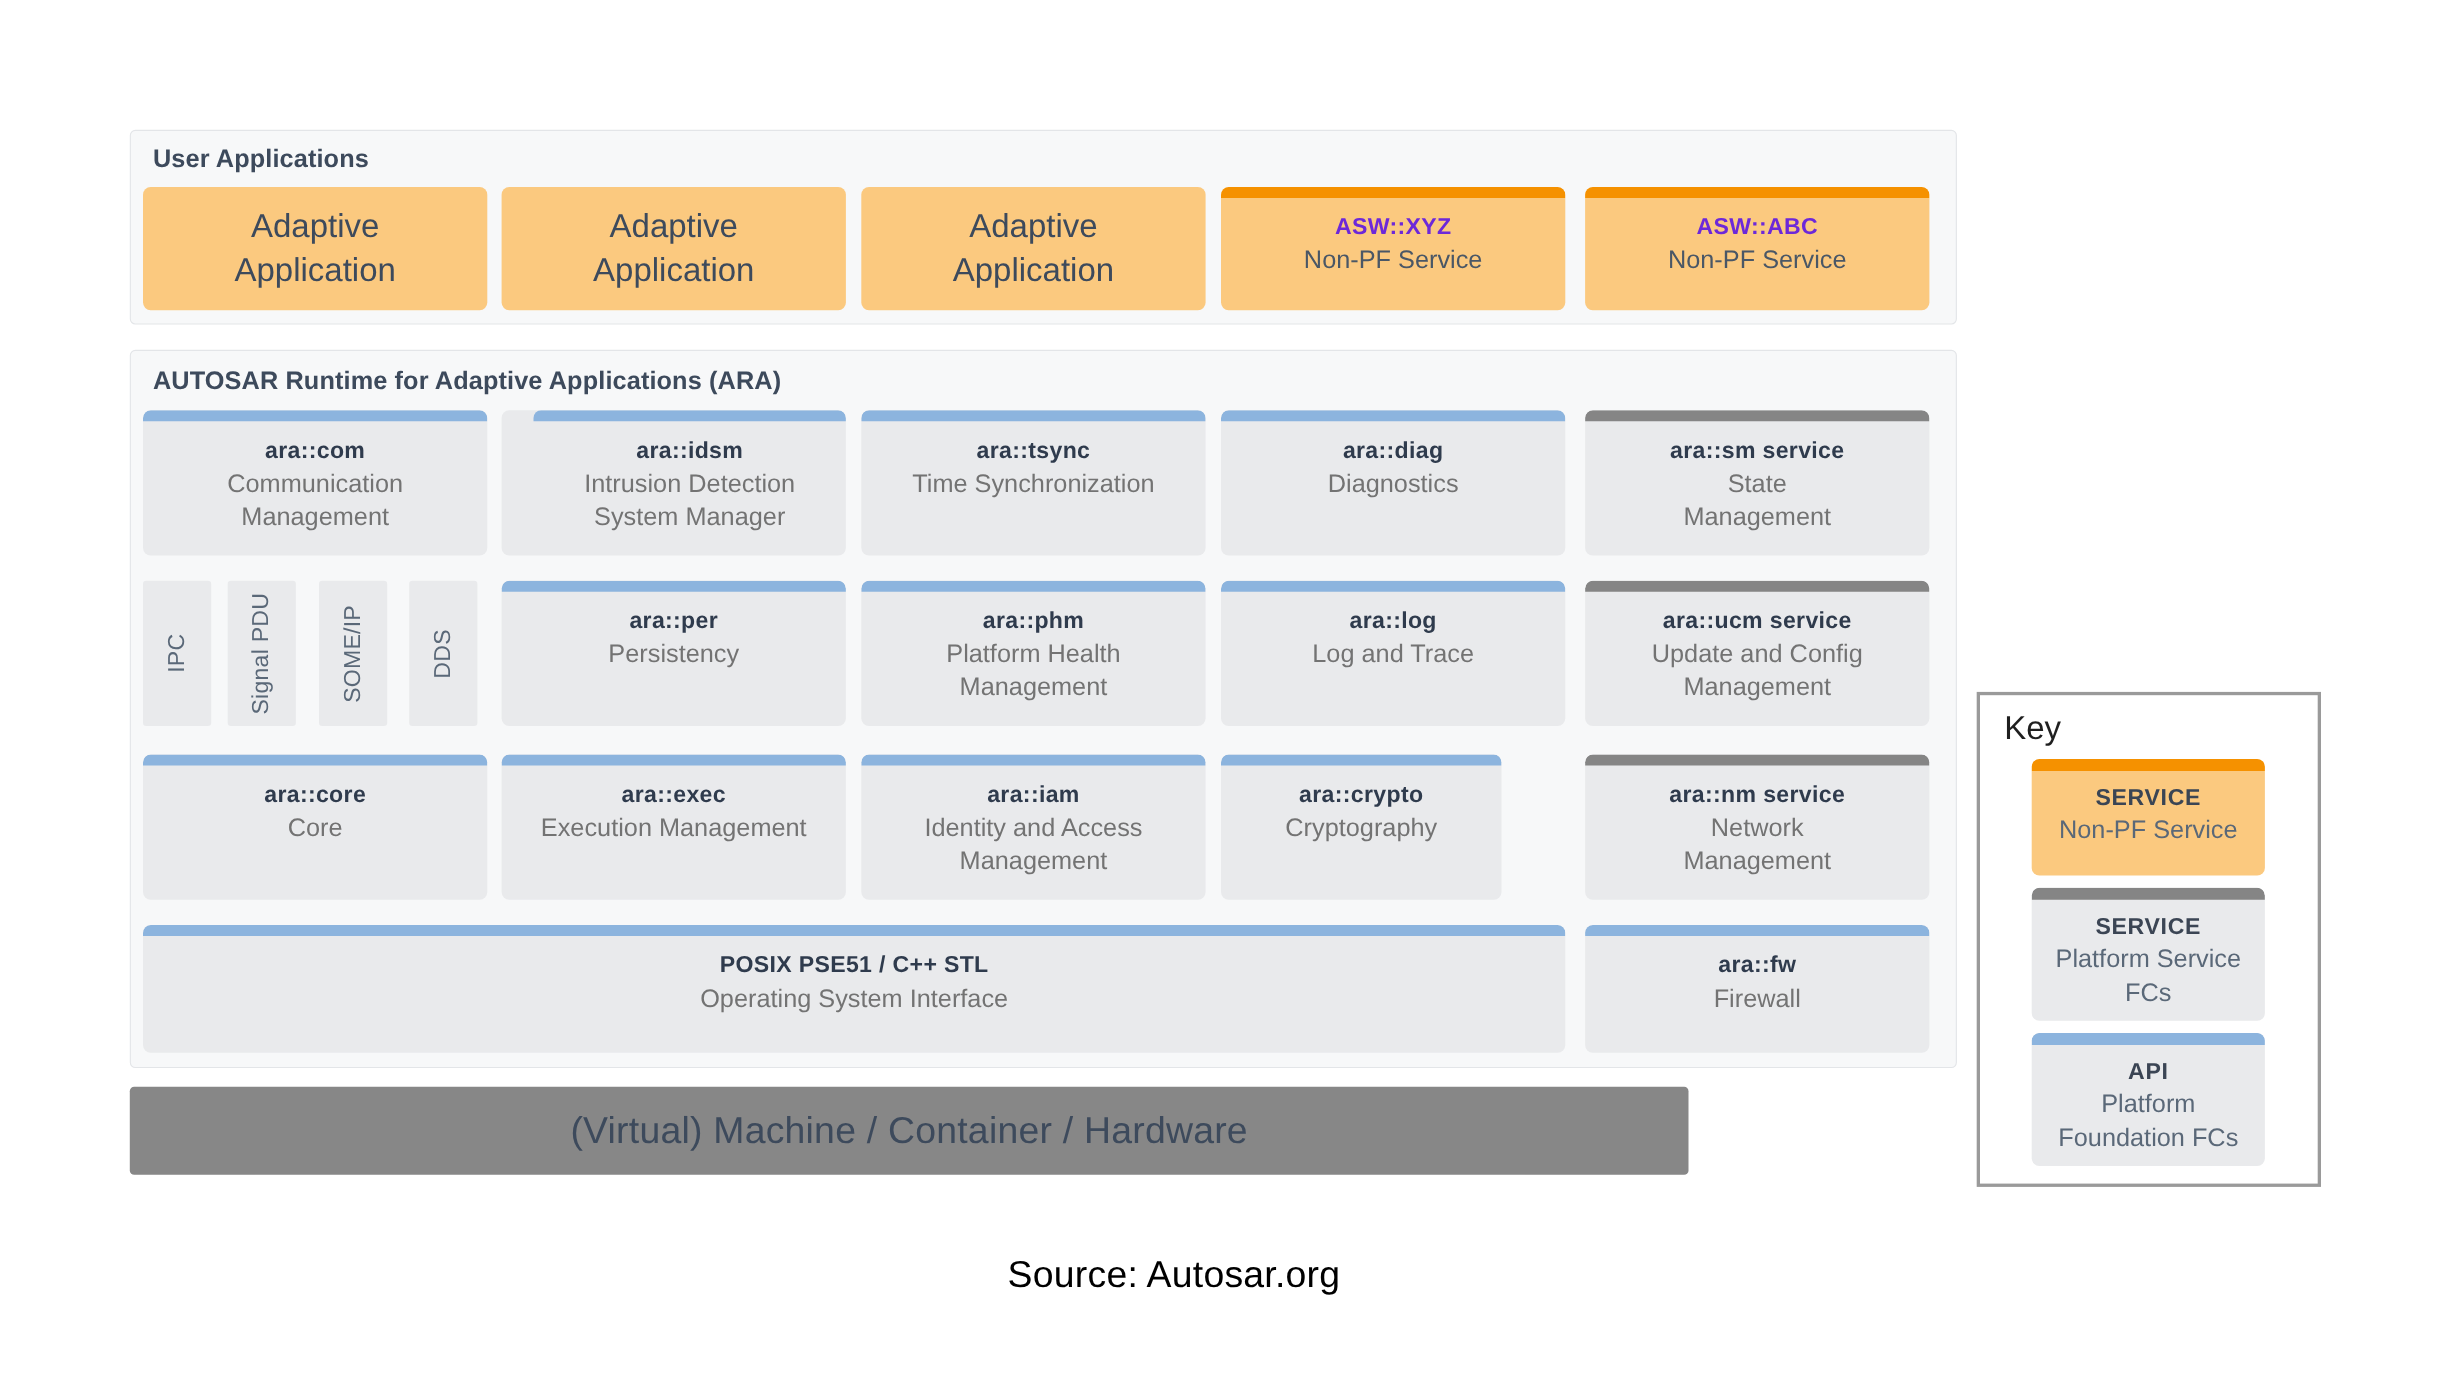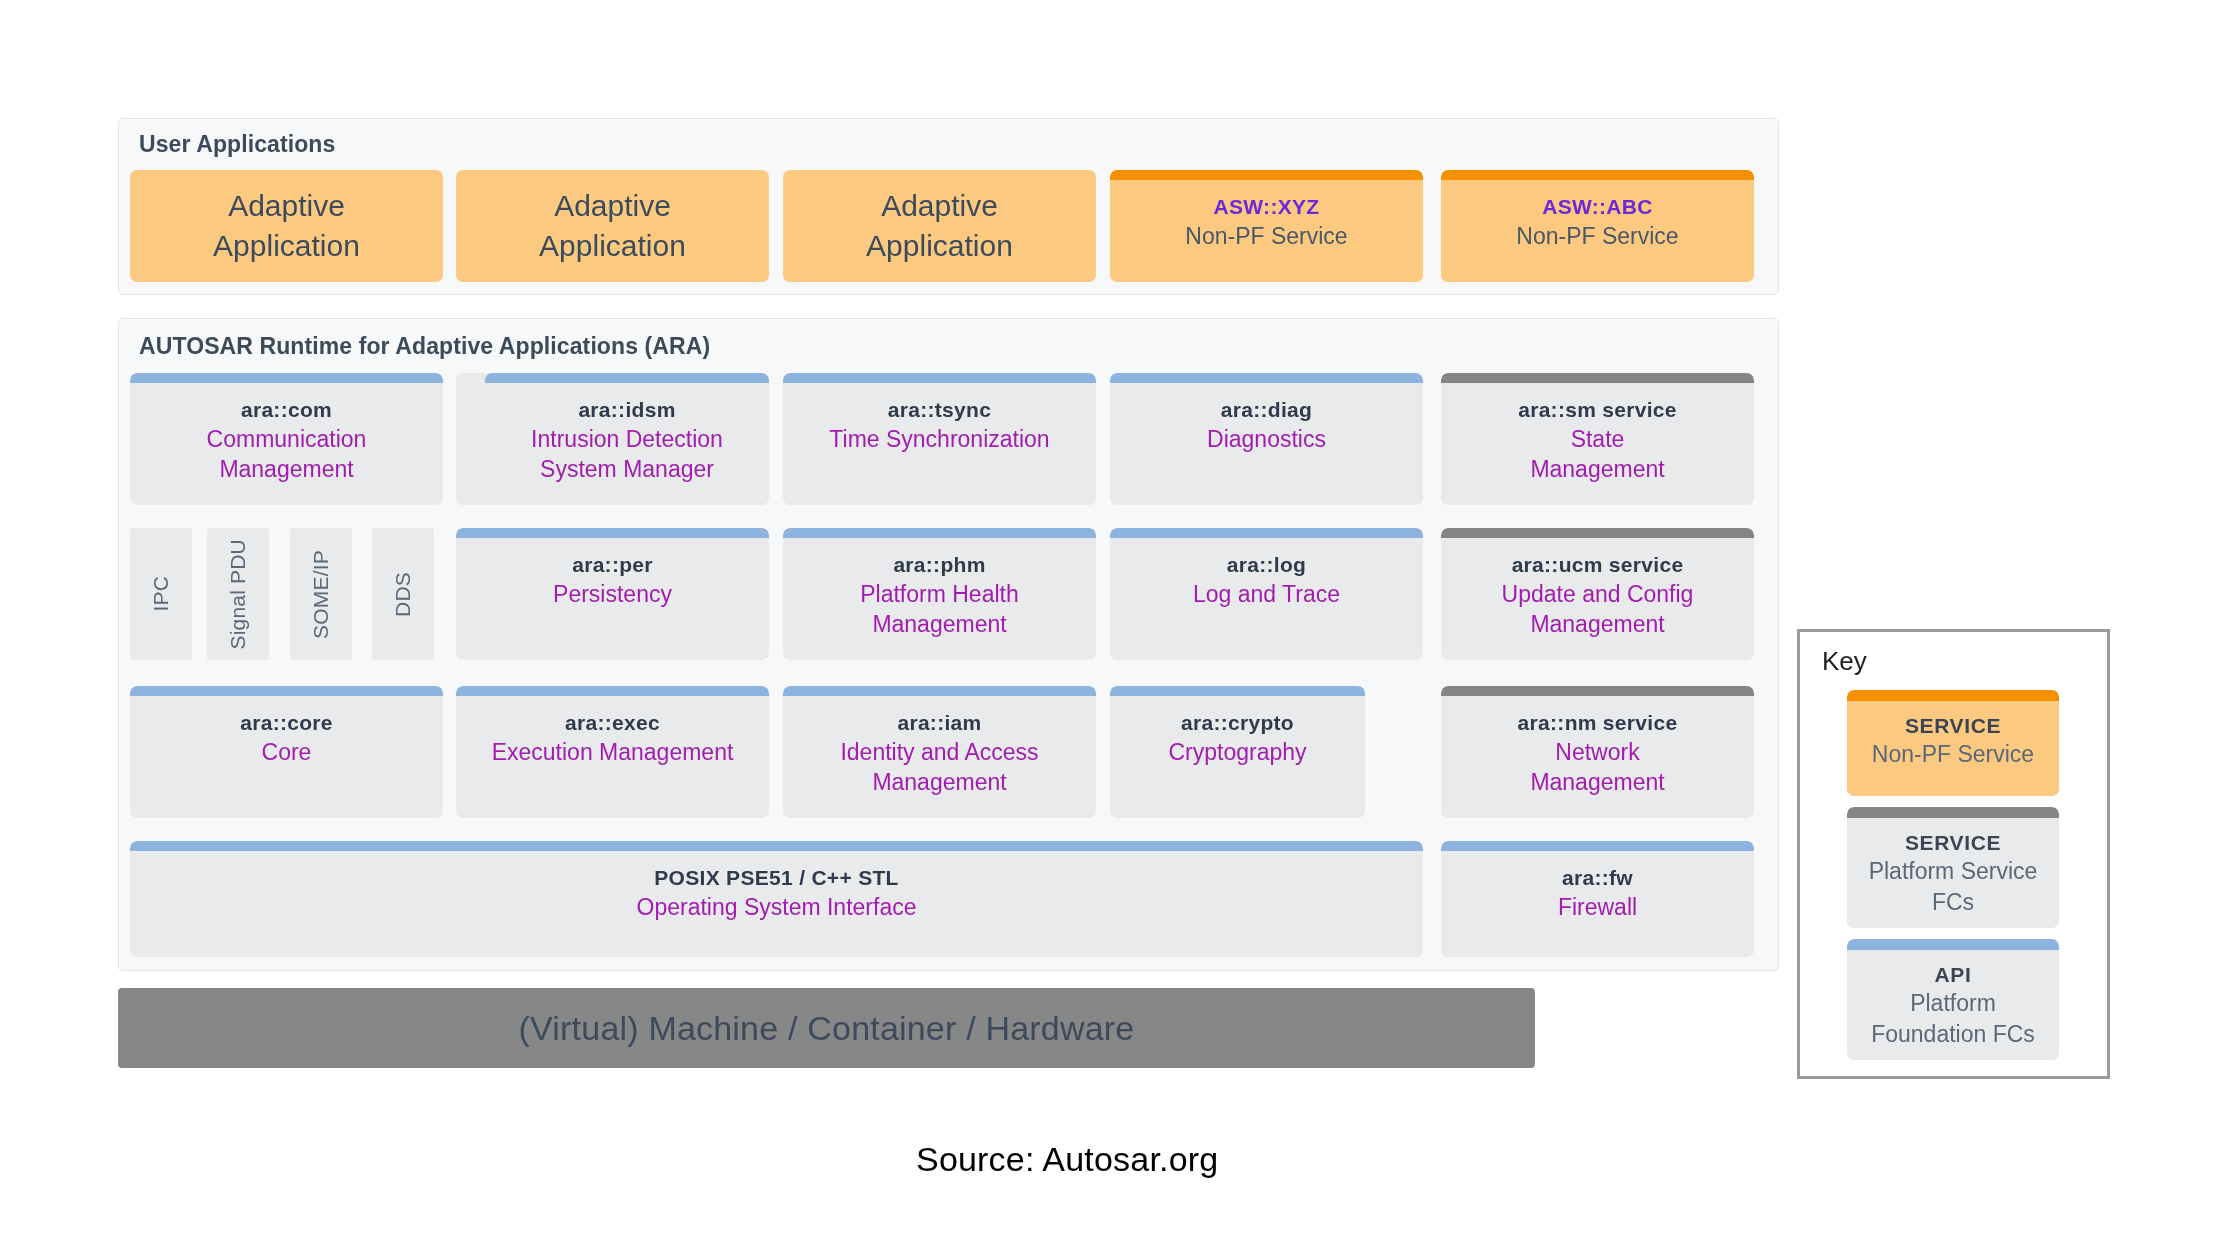--- a/index.html
+++ b/index.html
@@ -73,21 +73,21 @@
     font-weight: bold;
     color: #2f3b4d;
     line-height: 1.32;
     text-align: center;
     letter-spacing: 0.3px;
     white-space: nowrap;
   }
   .card .sub {
     font-size: 23px;
     font-weight: normal;
-    color: #a21caf;
+    color: #737373;
     line-height: 1.33;
     text-align: center;
     padding: 0 8px;
     box-sizing: border-box;
   }
 
   
   .fc {
     background: #e9eaec;
   }
@@ -157,21 +157,21 @@
 
   
   .keybox {
     position: absolute;
     background: #ffffff;
     border: 3px solid #9a9a9a;
     box-sizing: border-box;
   }
   .keytitle {
     position: absolute;
-    font-size: 26px;
+    font-size: 30px;
     color: #1f1f1f;
     left: 22px;
     top: 14px;
   }
   .key-card {
     position: absolute;
     box-sizing: border-box;
     border-radius: 7px;
     overflow: hidden;
     display: flex;

